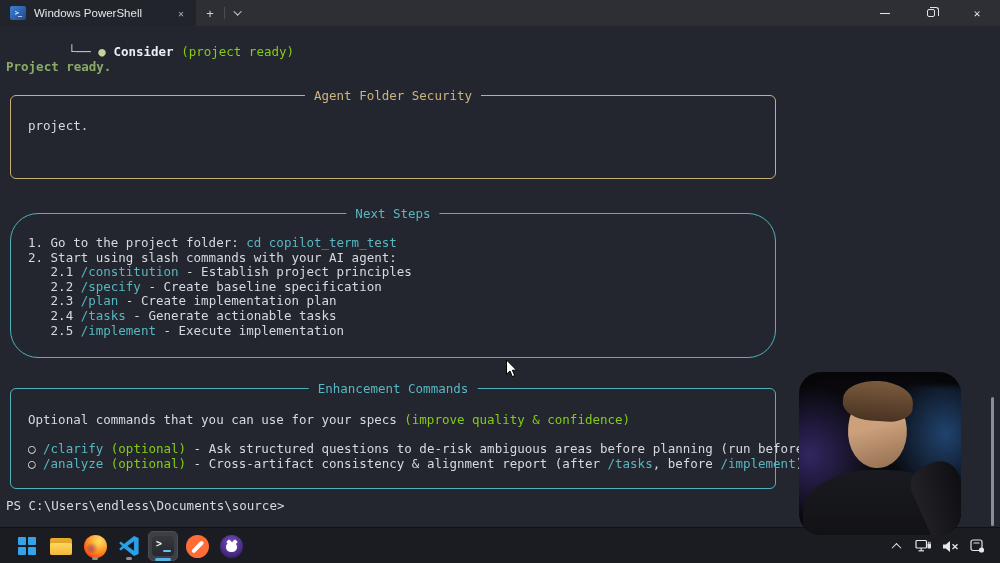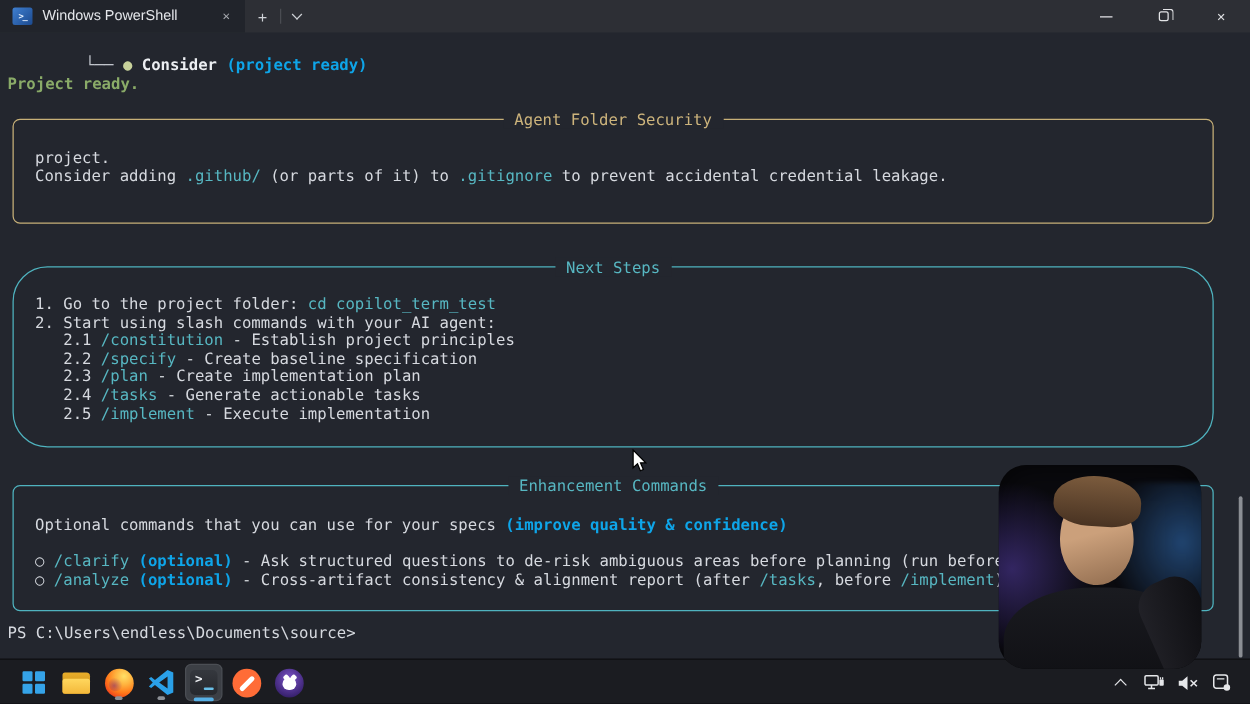--- a/index.html
+++ b/index.html
@@ -21,28 +21,28 @@
   .wc-btn { width:46px; height:26px; display:flex; align-items:center; justify-content:center; color:#e3e4e7; font-size:11px; }
   .min-glyph { width:10px; height:1px; background:#e3e4e7; display:block; }
   .restore-glyph { width:8px; height:8px; border:1px solid #e3e4e7; border-radius:2px; position:relative; }
   .restore-glyph::before { content:""; position:absolute; top:-3px; left:2px; width:8px; height:8px; border-top:1px solid #e3e4e7; border-right:1px solid #e3e4e7; border-top-right-radius:3px; }
 
   
   .viewport { position:absolute; left:0; top:26px; width:1000px; height:501px; }
   .tline { white-space:pre; font-size:12.5px; line-height:14.6px; height:14.6px; color:#d6d9df; }
   .abs { position:absolute; }
   .fg   { color:#d6d9df; }
-  .gray { color:#0ea5e9;font-weight:bold; }
+  .gray { color:#84cc16; }
   .teal { color:#57b7c2; }
   .grn  { color:#8aab68; font-weight:bold; }
   .branch { color:#c0c4cb; }
   .dot  { color:#c8d29b; }
   .bold { font-weight:bold; color:#eceef2; }
 
-  .panel { position:absolute; left:10px; width:961px; border-radius:6px; }
+  .panel { position:absolute; left:10px; width:766px; border-radius:6px; }
   .panel.yellow { border:1px solid #c7b078; }
   .panel.teal-b { border:1px solid #4fb3bf; }
   .panel-title { position:absolute; top:-8px; left:50%; transform:translateX(-50%); background:#23262e; padding:0 9px; font-size:12.5px; white-space:nowrap; }
   .panel.yellow .panel-title { color:#cdb47c; }
   .panel.teal-b .panel-title { color:#57b7c2; }
   .panel-body { padding-left:17px; padding-right:10px; }
 
   .scroll-thumb { position:absolute; left:991px; top:371px; width:3px; height:129px; background:#8b8e94; border-radius:2px; }
 
   
@@ -125,21 +125,20 @@
       <div class="tline abs" style="left:8px; top:4px;">
         <span class="branch">└── </span><span class="dot">● </span><span class="bold">Consider</span><span class="gray"> (project ready)</span>
       </div>
 
       <div class="tline abs grn" style="left:6px; top:34px;">Project ready.</div>
 
       <div class="panel yellow" style="top:69px; height:84px;">
         <span class="panel-title">Agent Folder Security</span>
         <div class="panel-body" style="padding-top:23px;">
           <div class="tline"><span class="fg">project.</span></div>
-          <div class="tline"><span class="fg">Consider adding </span><span class="teal">.github/</span><span class="fg"> (or parts of it) to </span><span class="teal">.gitignore</span><span class="fg"> to prevent accidental credential leakage.</span></div>
         </div>
       </div>
 
       <div class="panel teal-b" style="top:187px; height:145px;border-radius:28px;">
         <span class="panel-title">Next Steps</span>
         <div class="panel-body" style="padding-top:22px;">
           <div class="tline"><span class="fg">1. Go to the project folder: </span><span class="teal">cd copilot_term_test</span></div>
           <div class="tline"><span class="fg">2. Start using slash commands with your AI agent:</span></div>
           <div class="tline"><span class="fg">   2.1 </span><span class="teal">/constitution</span><span class="fg"> - Establish project principles</span></div>
           <div class="tline"><span class="fg">   2.2 </span><span class="teal">/specify</span><span class="fg"> - Create baseline specification</span></div>

